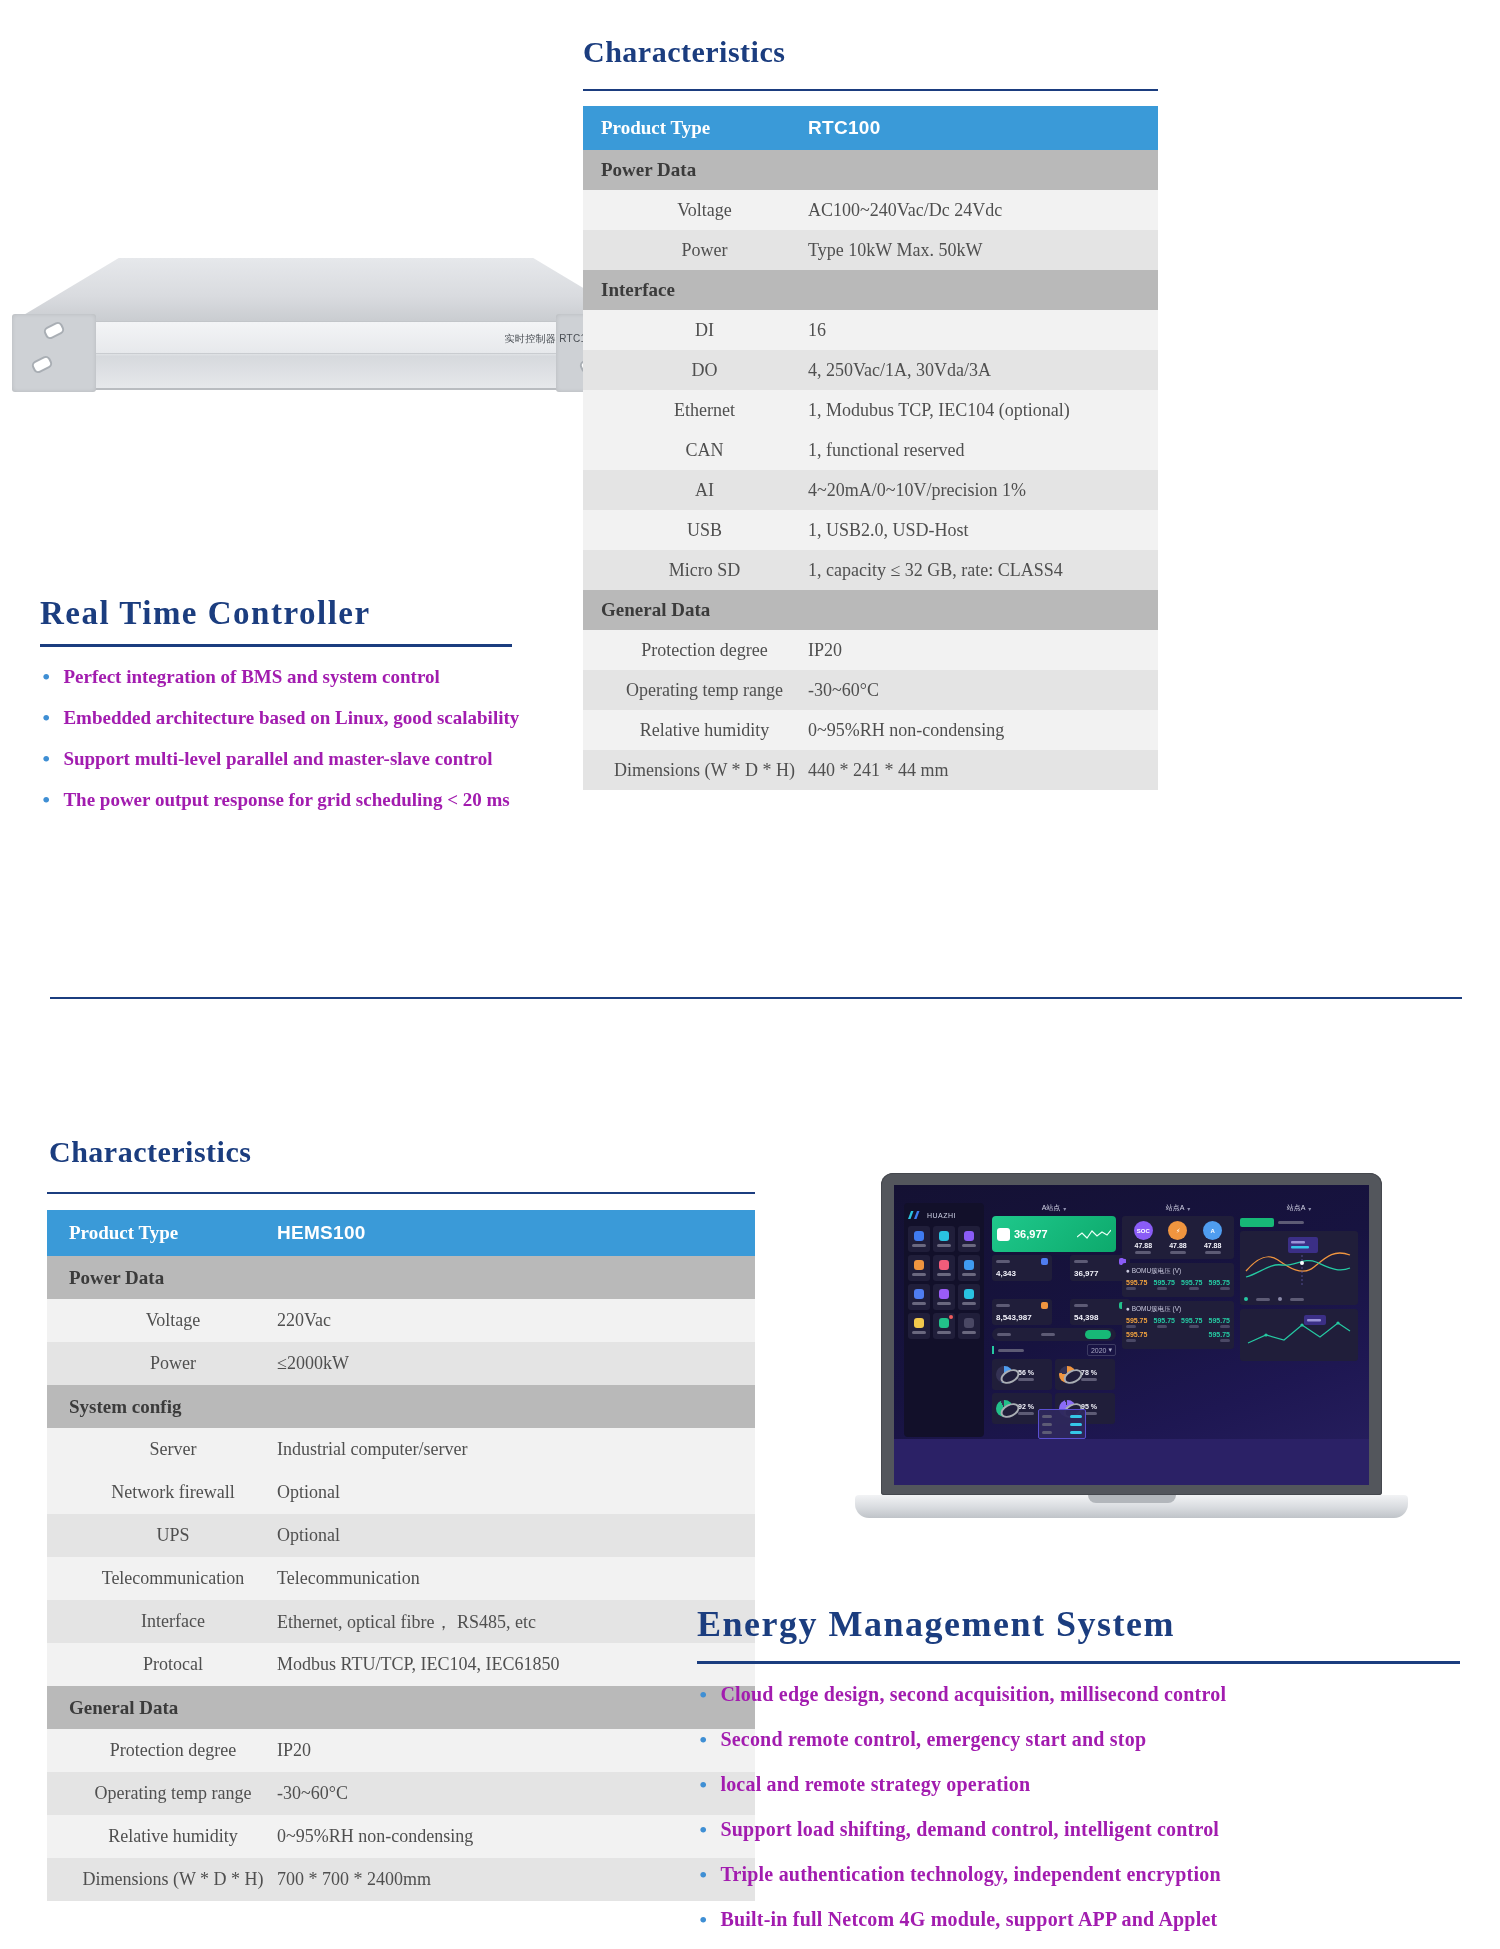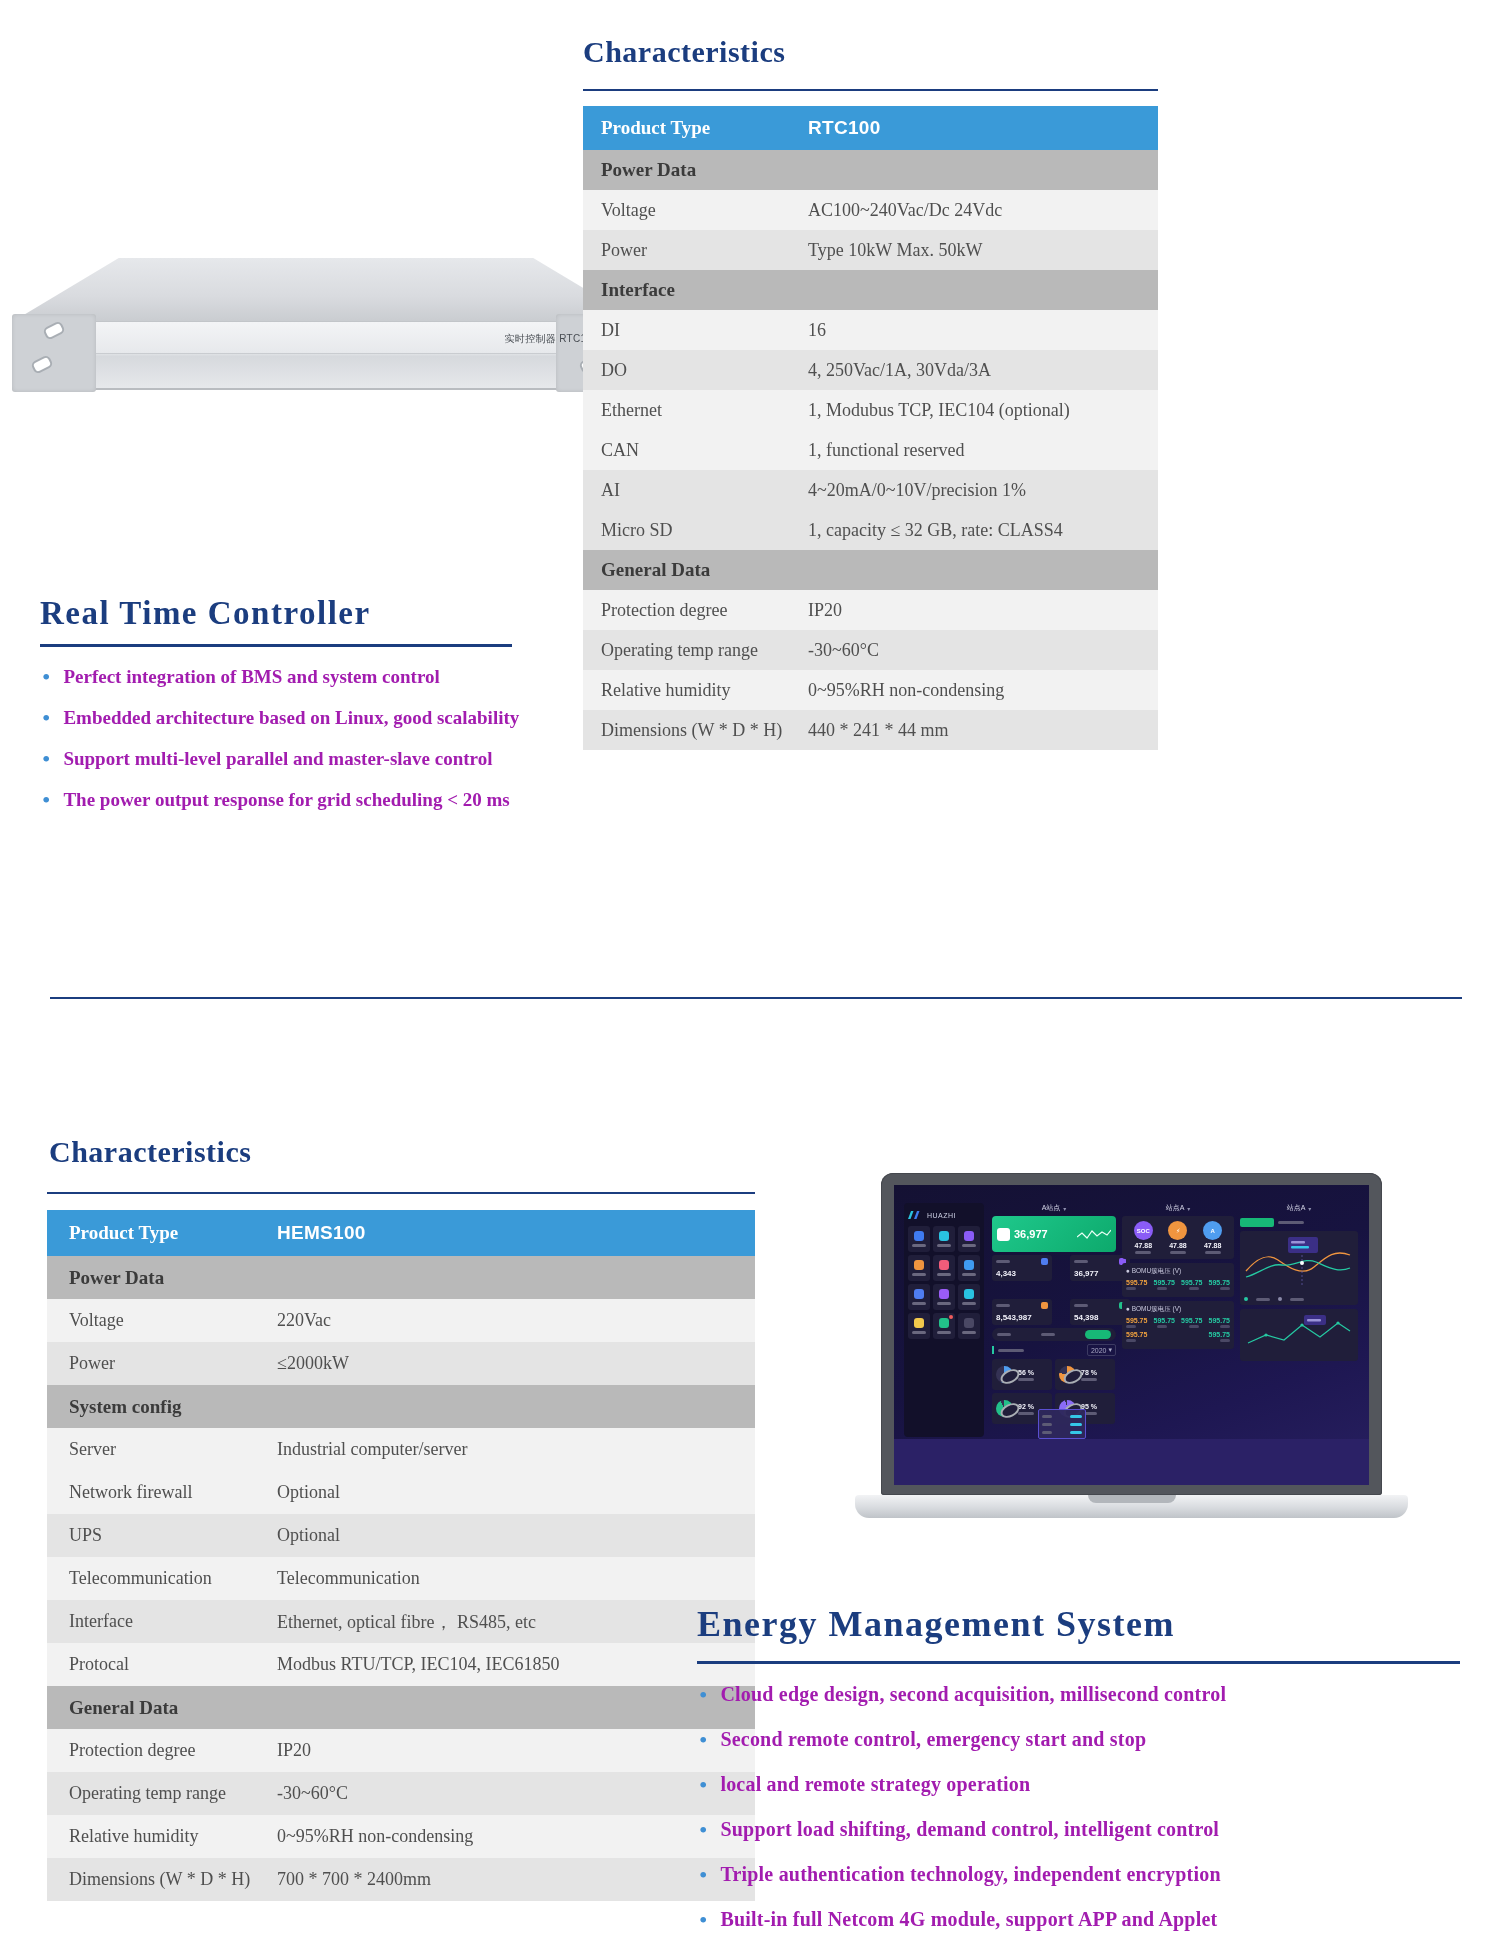--- a/index.html
+++ b/index.html
@@ -13,21 +13,21 @@
 
   
   .spec-table{position:absolute;font-family:"Liberation Serif","DejaVu Serif",serif;}
   .spec-header{display:flex;align-items:center;background:#3a9ad8;color:#ffffff;}
   .spec-header .hlabel{flex:none;font-weight:bold;font-size:19px;}
   .spec-header .hvalue{font-family:"Liberation Sans","DejaVu Sans",sans-serif;
                        font-weight:bold;font-size:19px;letter-spacing:.3px;}
   .spec-band{display:flex;align-items:center;background:#b9b9b9;color:#3b3b3b;
              font-weight:bold;font-size:19px;}
   .spec-row{display:flex;align-items:center;font-size:18px;color:#4f4f4f;}
-  .spec-row .spec-label{flex:none;}
+  .spec-row .spec-label{flex:none;text-align:center;}
   .spec-row.light{background:#f2f2f2;}
   .spec-row.dark{background:#e4e4e4;}
   
   .t1 .spec-header{height:44px;}
   .t1 .spec-band{height:40px;padding-left:18px;}
   .t1 .spec-row{height:40px;}
   .t1 .hlabel,.t1 .spec-label{width:207px;padding-left:18px;}
   
   .t2 .spec-header{height:46px;}
   .t2 .spec-band{height:43px;padding-left:22px;}
@@ -226,20 +226,24 @@
           <span class="spec-value">1, Modubus TCP, IEC104 (optional)</span>
         </div>
         <div class="spec-row light">
           <span class="spec-label">CAN</span>
           <span class="spec-value">1, functional reserved</span>
         </div>
         <div class="spec-row dark">
           <span class="spec-label">AI</span>
           <span class="spec-value">4~20mA/0~10V/precision 1%</span>
         </div>
+        <div class="spec-row light">
+          <span class="spec-label">USB</span>
+          <span class="spec-value">1, USB2.0, USD-Host</span>
+        </div>
         <div class="spec-row dark">
           <span class="spec-label">Micro SD</span>
           <span class="spec-value">1, capacity ≤ 32 GB, rate: CLASS4</span>
         </div>
         <div class="spec-band">General Data</div>
         <div class="spec-row light">
           <span class="spec-label">Protection degree</span>
           <span class="spec-value">IP20</span>
         </div>
         <div class="spec-row dark">

